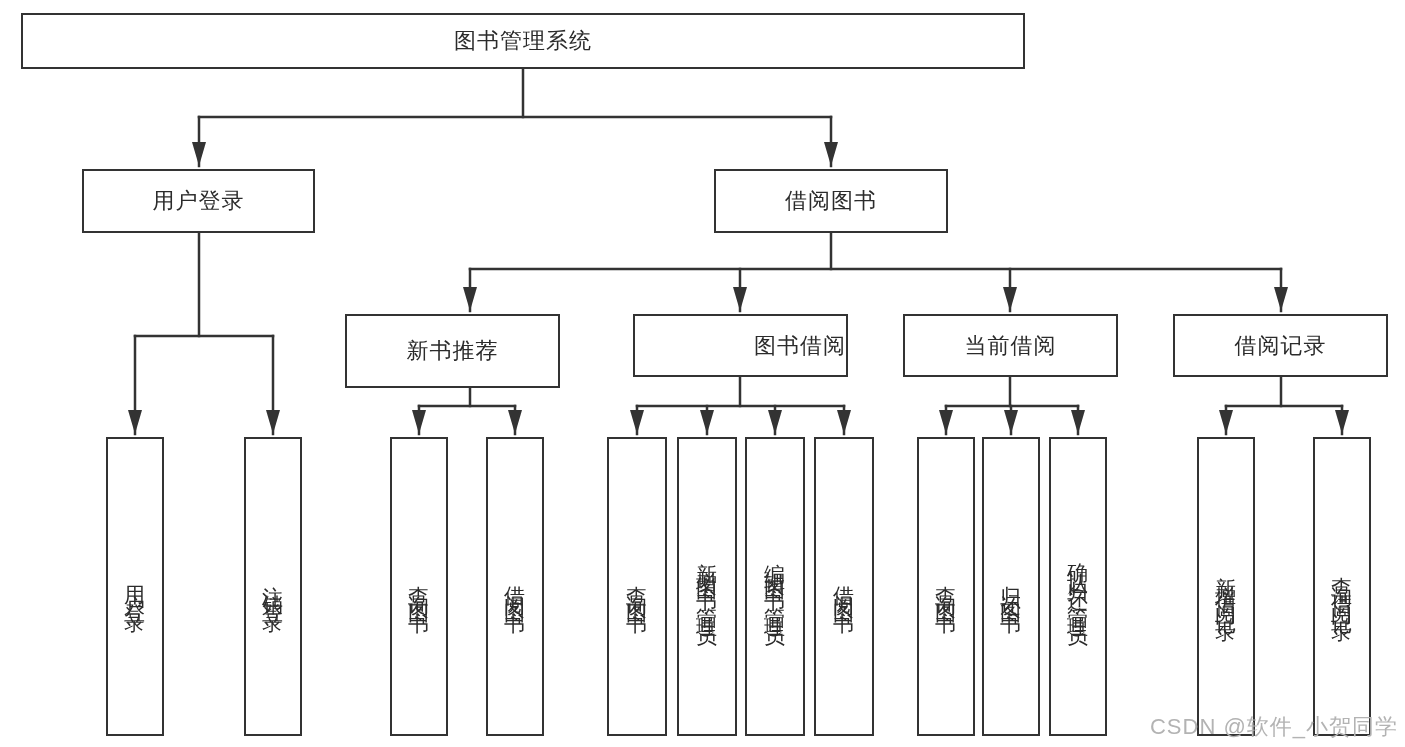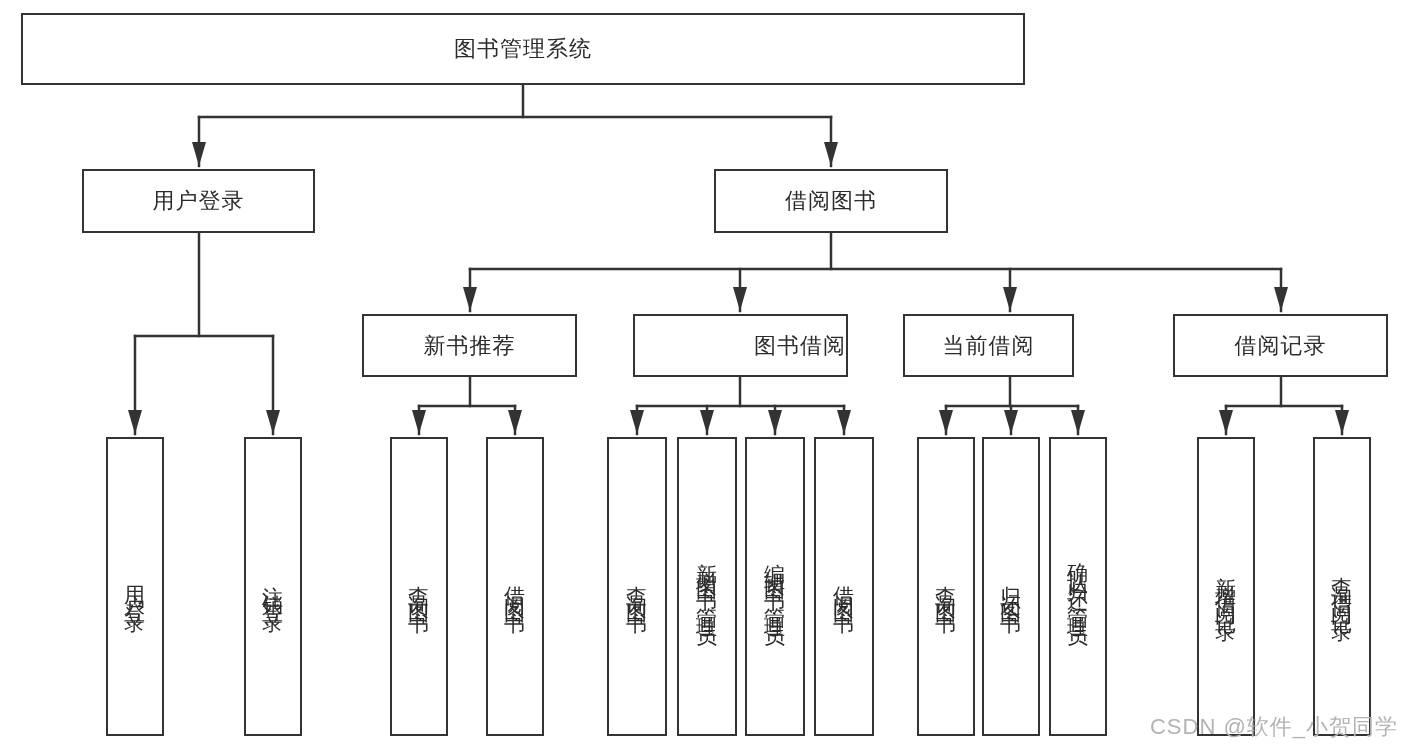--- a/index.html
+++ b/index.html
@@ -89,38 +89,38 @@
       <path d="M1011 406 V434" marker-end="url(#arrow)"></path>
       <path d="M1078 406 V434" marker-end="url(#arrow)"></path>
 
       <path d="M1281 377 V406"></path>
       <path d="M1226 406 H1342"></path>
       <path d="M1226 406 V434" marker-end="url(#arrow)"></path>
       <path d="M1342 406 V434" marker-end="url(#arrow)"></path>
     </g>
   </svg>
 
-  <div class="box hbox" style="left:21px; top:13px; width:1004px; height:72px;">
+  <div class="box hbox" style="left:21px; top:13px; width:1004px; height:56px;">
     <span>图书管理系统</span>
   </div>
 
   <div class="box hbox" style="left:82px; top:169px; width:233px; height:64px;">
     <span>用户登录</span>
   </div>
   <div class="box hbox" style="left:714px; top:169px; width:234px; height:64px;">
     <span>借阅图书</span>
   </div>
 
-  <div class="box hbox" style="left:362px; top:314px; width:215px; height:63px;">
+  <div class="box hbox" style="left:345px; top:314px; width:215px; height:74px;">
     <span>新书推荐</span>
   </div>
   <div class="box hbox" style="left:633px; top:314px; width:215px; height:63px;justify-content:flex-end;">
     <span>图书借阅</span>
   </div>
-  <div class="box hbox" style="left:903px; top:314px; width:171px; height:63px;font-family:Liberation Mono, monospace;">
+  <div class="box hbox" style="left:903px; top:314px; width:215px; height:63px;font-family:Liberation Mono, monospace;">
     <span>当前借阅</span>
   </div>
   <div class="box hbox" style="left:1173px; top:314px; width:215px; height:63px;">
     <span>借阅记录</span>
   </div>
 
   <div class="box vbox" style="left:106px; top:437px; width:58px; height:299px;">
     <span>用户登录</span>
   </div>
   <div class="box vbox" style="left:244px; top:437px; width:58px; height:299px;">

